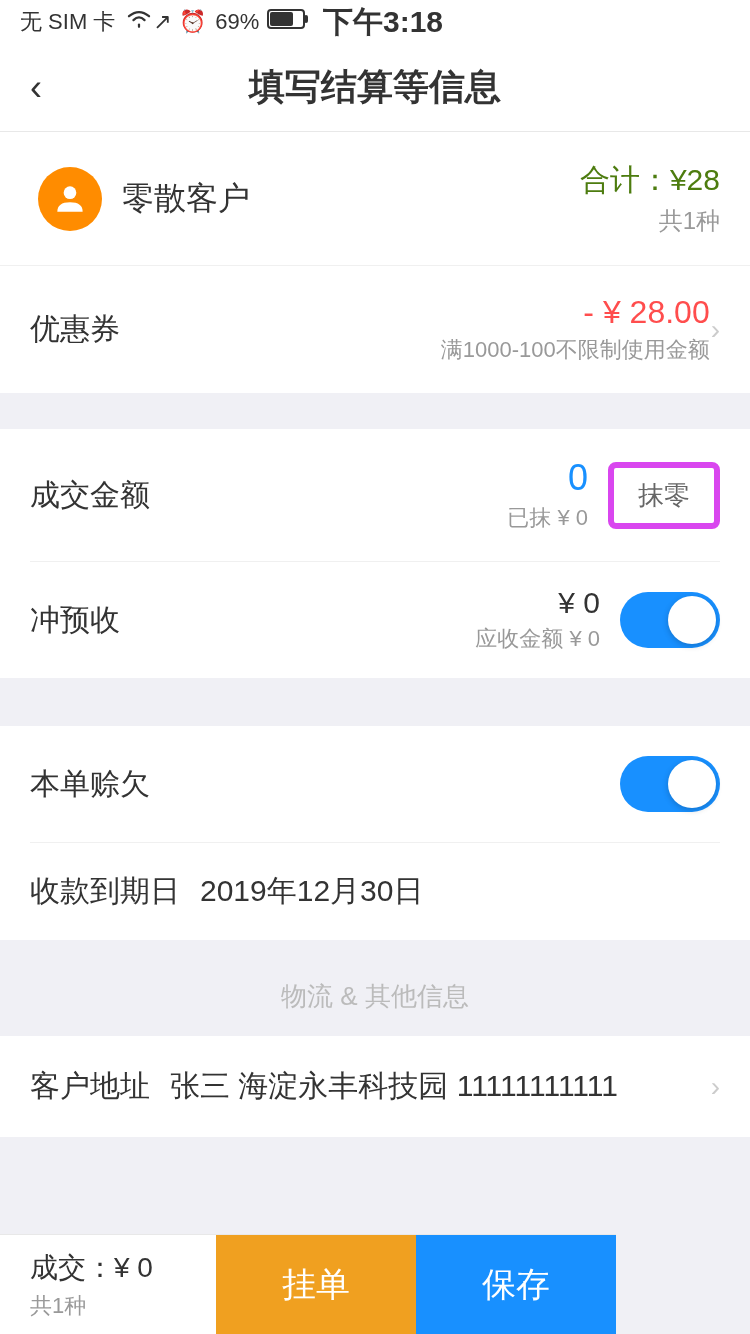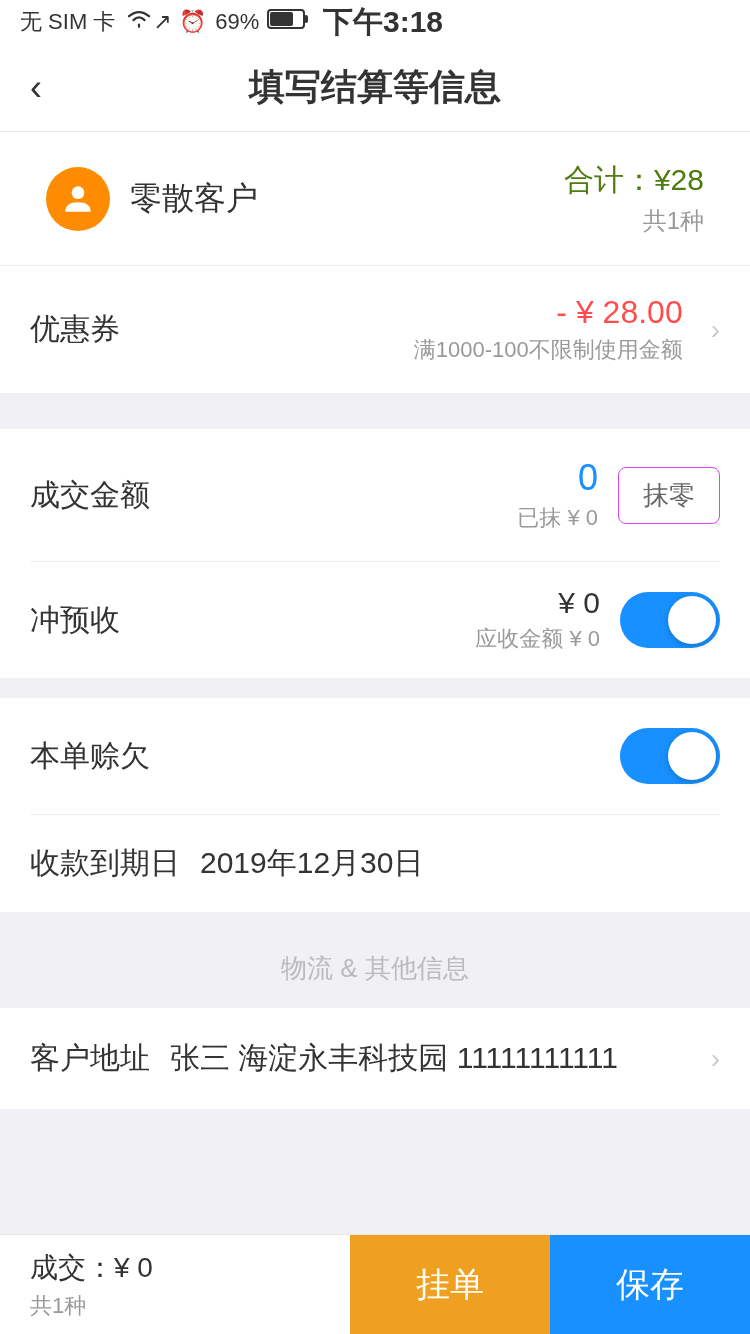--- a/index.html
+++ b/index.html
@@ -76,22 +76,23 @@
     .section {
       background: #fff;
       margin-bottom: 16px;
     }
 
     
     .customer-row {
       display: flex;
       align-items: center;
       justify-content: space-between;
-      padding: 28px 46px;
-      background: #fff;
+      padding: 28px 30px;
+      background: #fff;
+      margin-left: 8px;
     }
     .customer-left {
       display: flex;
       align-items: center;
       gap: 20px;
     }
     .customer-avatar {
       width: 64px;
       height: 64px;
       background: #ff8c00;
@@ -131,21 +132,21 @@
       background: #fff;
       border-top: 1px solid #f0f0f0;
     }
     .coupon-label {
       font-size: 30px;
       color: #333;
     }
     .coupon-right {
       display: flex;
       align-items: center;
-      gap: 28px;
+      gap: 1px;
     }
     .coupon-value-block {
       text-align: right;
     }
     .coupon-amount {
       font-size: 32px;
       color: #ff4d4d;
       font-weight: 500;
     }
     .coupon-desc {
@@ -193,21 +194,21 @@
       color: #1890ff;
       font-weight: 500;
     }
     .deal-input-sub {
       font-size: 22px;
       color: #999;
       margin-top: 4px;
       text-align: right;
     }
     .round-zero-btn {
-      border: 1px solid #d946ef;
+      border: 6px solid #d946ef;
       border-radius: 8px;
       padding: 10px 24px;
       font-size: 26px;
       color: #666;
       background: #fff;
       cursor: pointer;
     }
 
     
     .flush-row {
@@ -264,20 +265,21 @@
       background: #fff;
       margin-bottom: 16px;
       padding: 0 30px;
     }
     .credit-row {
       display: flex;
       align-items: center;
       justify-content: space-between;
       padding: 30px 0;
       border-bottom: 1px solid #f0f0f0;
+      margin-top: 28px;
     }
     .credit-label {
       font-size: 30px;
       color: #333;
     }
     .due-date-row {
       display: flex;
       align-items: center;
       padding: 28px 0;
     }
@@ -326,21 +328,21 @@
       font-size: 30px;
       color: #333;
       flex: 1;
     }
 
     
     .bottom-bar {
       position: fixed;
       bottom: 0;
       left: 0;
-      width: 750px;
+      width: 616px;
       height: 100px;
       background: #fff;
       display: flex;
       align-items: stretch;
       border-top: 1px solid #e8e8e8;
     }
     .bottom-info {
       flex: 1;
       display: flex;
       flex-direction: column;

